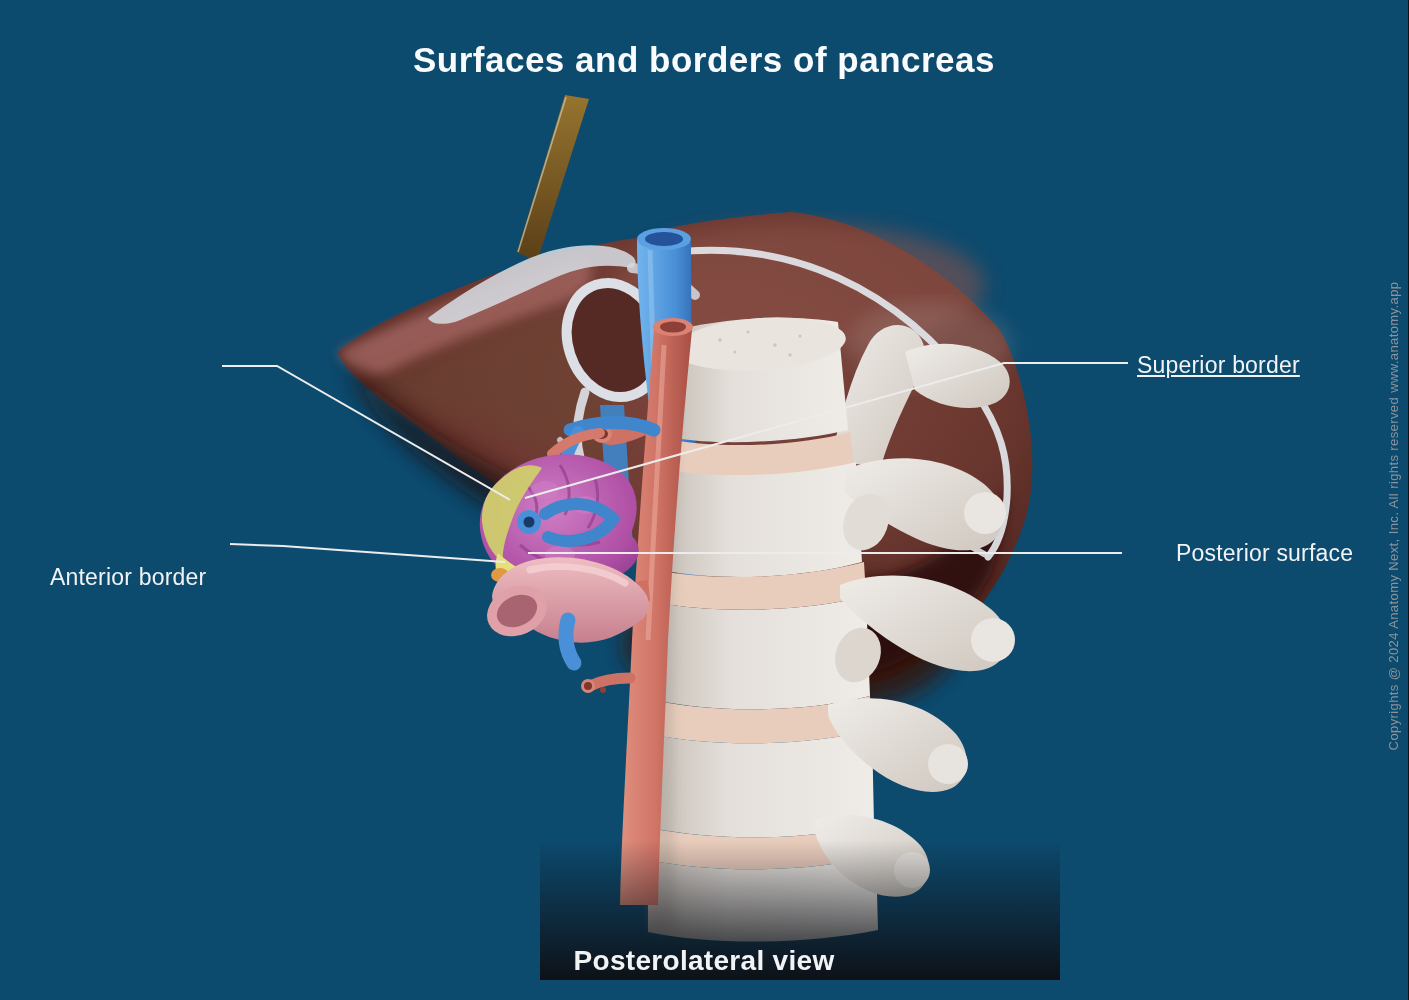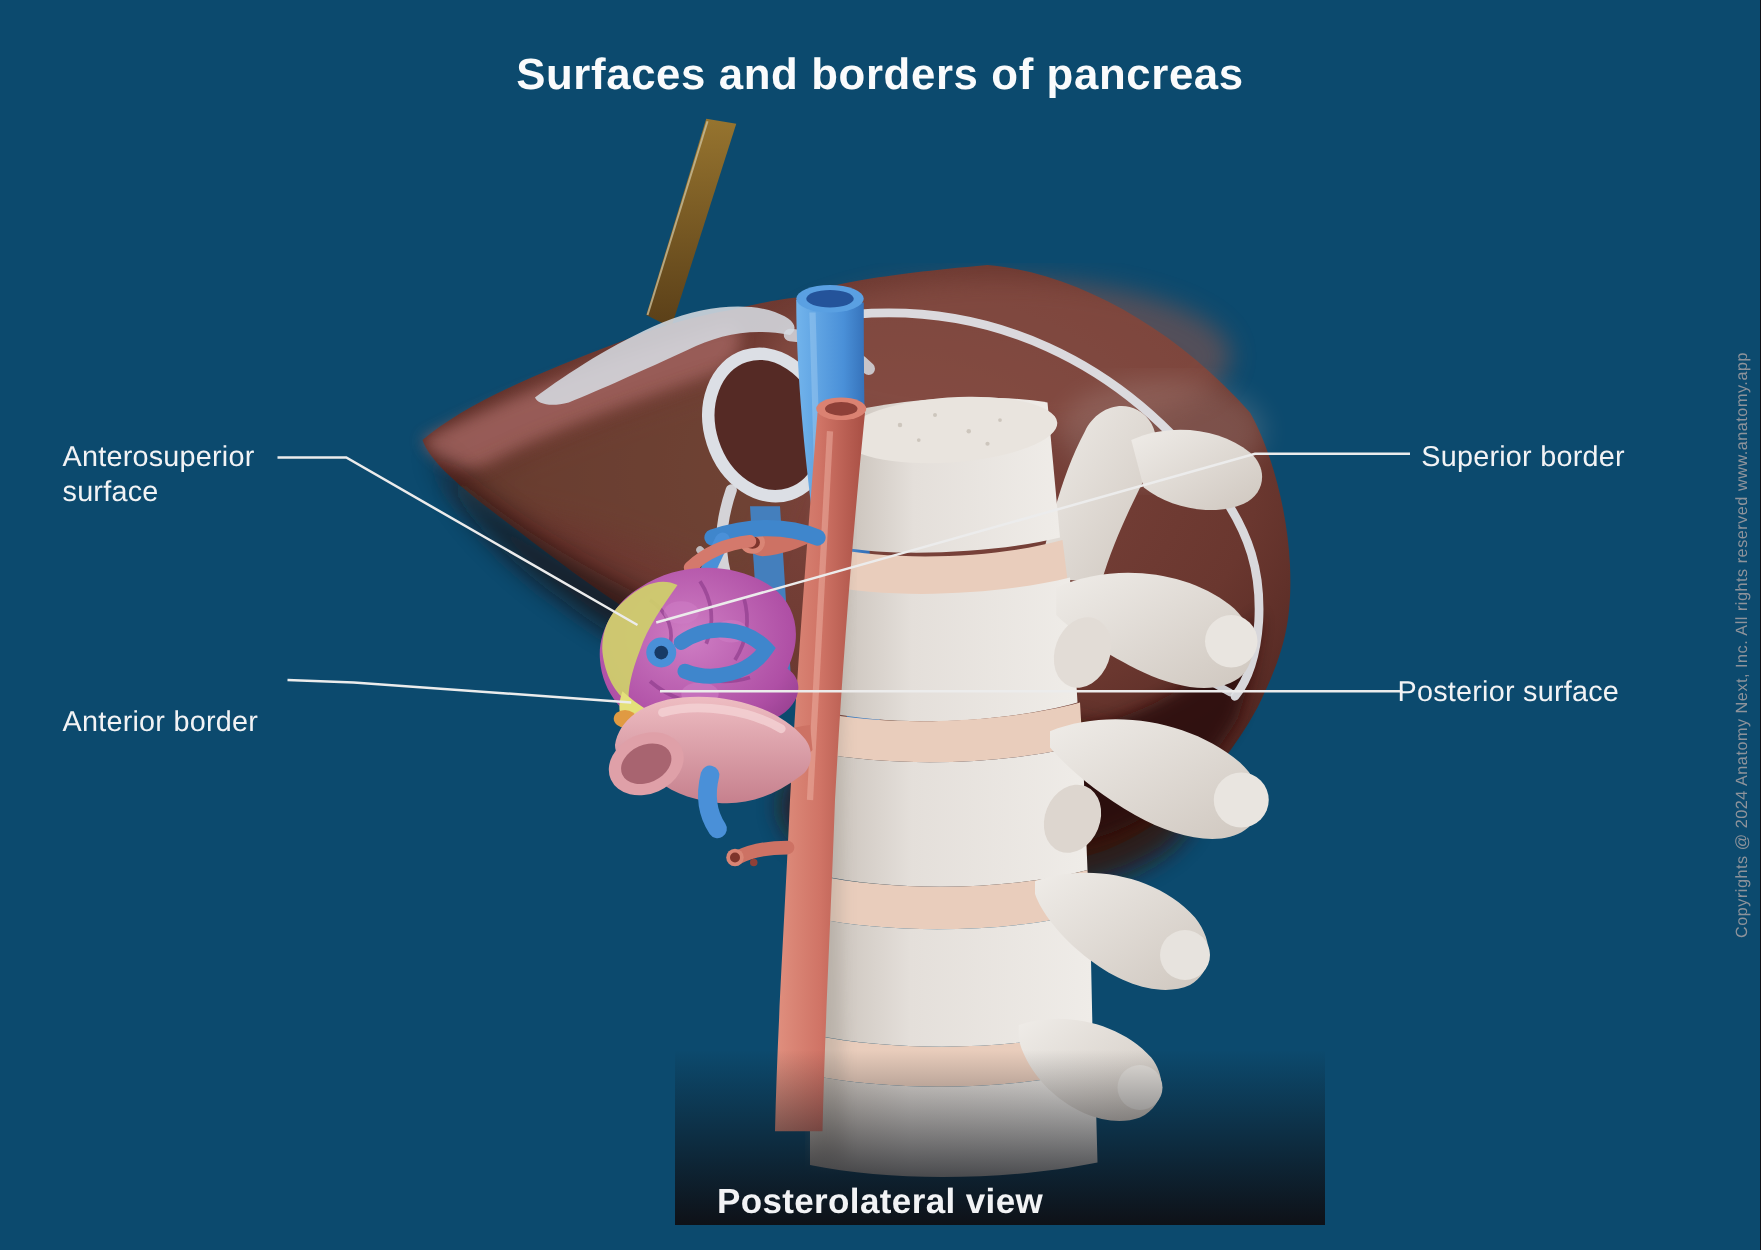--- a/index.html
+++ b/index.html
@@ -12,22 +12,22 @@
   .title{
     position:absolute;left:0;top:40px;width:100%;text-align:center;
     color:#fafbfc;font-size:35px;font-weight:800;letter-spacing:.5px;
   }
   .label{
     position:absolute;color:#f2f3f5;font-size:23px;font-weight:500;
     line-height:28px;letter-spacing:.2px;
   }
   .label-anterosuperior{left:50px;top:351px;width:210px;}
   .label-anterior{left:50px;top:527px;margin-top:36px;}
-  .label-superior{left:1137px;top:351px;}
-  .label-posterior{left:1118px;top:539px;text-align:right;}
+  .label-superior{left:1137px;top:351px;text-decoration:underline;}
+  .label-posterior{left:1176px;top:539px;text-align:right;}
   .caption{
     position:absolute;left:0;top:945px;width:100%;text-align:center;
     color:#f2f3f5;font-size:28px;font-weight:600;letter-spacing:.3px;
   }
   .brand{position:absolute;left:28px;top:938px;height:52px;display:flex;align-items:center;}
   .brand .logo{width:48px;height:50px;}
   .brand .name{color:#eef0f3;font-size:21px;font-weight:500;margin-left:14px;letter-spacing:.3px;}
   .copyright{
     position:absolute;left:1393px;top:516px;
     transform:translate(-50%,-50%) rotate(-90deg);
@@ -272,21 +272,20 @@
     <g stroke="#ececec" stroke-width="2" fill="none">
       <polyline points="222,366 277,366 510,500"></polyline>
       <polyline points="230,544 283,546 505,562"></polyline>
       <polyline points="1128,363 1004,363 525,498"></polyline>
       <polyline points="1122,553 528,553"></polyline>
     </g>
   </svg>
 
   <div class="title">Surfaces and borders of pancreas</div>
 
-  <div class="label label-anterosuperior">Anterosuperior surface</div>
   <div class="label label-anterior">Anterior border</div>
   <div class="label label-superior">Superior border</div>
   <div class="label label-posterior">Posterior surface</div>
 
   <div class="caption">Posterolateral view</div>
 
 
   <div class="copyright">Copyrights @ 2024 Anatomy Next, Inc. All rights reserved www.anatomy.app</div>
 </div>
 

